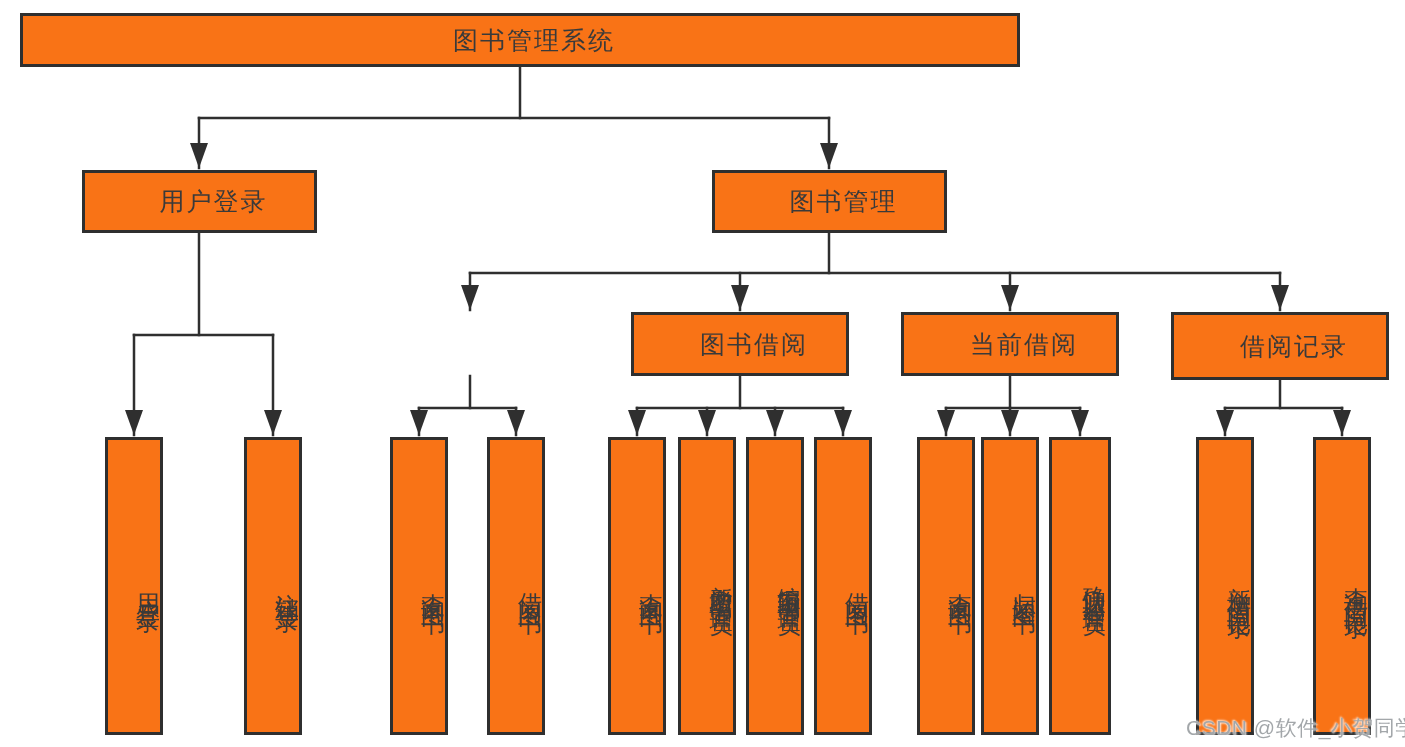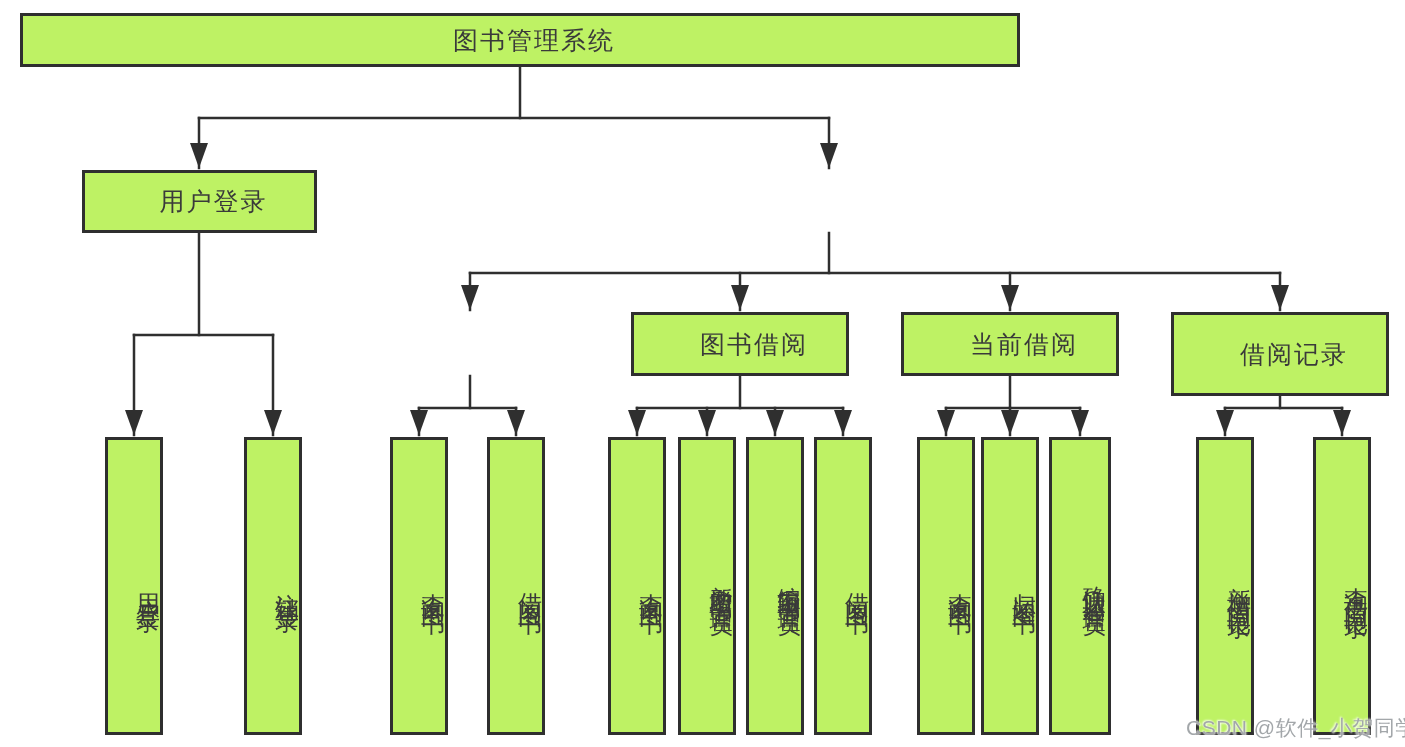--- a/index.html
+++ b/index.html
@@ -3,21 +3,21 @@
 <meta charset="utf-8">
 <style>
   html,body { margin:0; padding:0; background:#ffffff; }
   #stage {
     position:relative; width:1405px; height:747px; background:#ffffff;
     font-family:"Liberation Sans","DejaVu Sans",sans-serif; overflow:hidden;
   }
   #wires { position:absolute; left:0; top:0; z-index:1; }
   .box {
     position:absolute; box-sizing:border-box; z-index:2;
-    border:3px solid #2f2f2f; background:#bef264;
+    border:3px solid #2f2f2f; background:#f97316;
     display:flex; align-items:center; justify-content:center;
     color:#3a3a3a;
     padding-left:28px;
   }
   .h-label { font-size:25px; letter-spacing:2px; white-space:nowrap; }
   .v-label {
     writing-mode:vertical-rl; text-orientation:mixed;
     font-size:24px; letter-spacing:6px; line-height:1; white-space:nowrap;
   }
   .v-label.tight { letter-spacing:4px; font-size:23px; }
@@ -82,28 +82,31 @@
     </g>
   </svg>
 
   <div class="box" style="left:20px;top:13px;width:1000px;height:54px">
     <span class="h-label">图书管理系统</span>
   </div>
 
   <div class="box" style="left:82px;top:170px;width:235px;height:63px">
     <span class="h-label">用户登录</span>
   </div>
+  <div class="box" style="left:712px;top:170px;width:235px;height:63px">
+    <span class="h-label">图书管理</span>
+  </div>
 
   <div class="box" style="left:631px;top:312px;width:218px;height:64px">
     <span class="h-label">图书借阅</span>
   </div>
   <div class="box" style="left:901px;top:312px;width:218px;height:64px">
     <span class="h-label">当前借阅</span>
   </div>
-  <div class="box" style="left:1171px;top:312px;width:218px;height:84px">
+  <div class="box" style="left:1171px;top:312px;width:218px;height:68px">
     <span class="h-label">借阅记录</span>
   </div>
 
   <div class="box" style="left:105px;top:437px;width:58px;height:298px">
     <span class="v-label">用户登录</span>
   </div>
   <div class="box" style="left:244px;top:437px;width:58px;height:298px">
     <span class="v-label">注销登录</span>
   </div>
 

